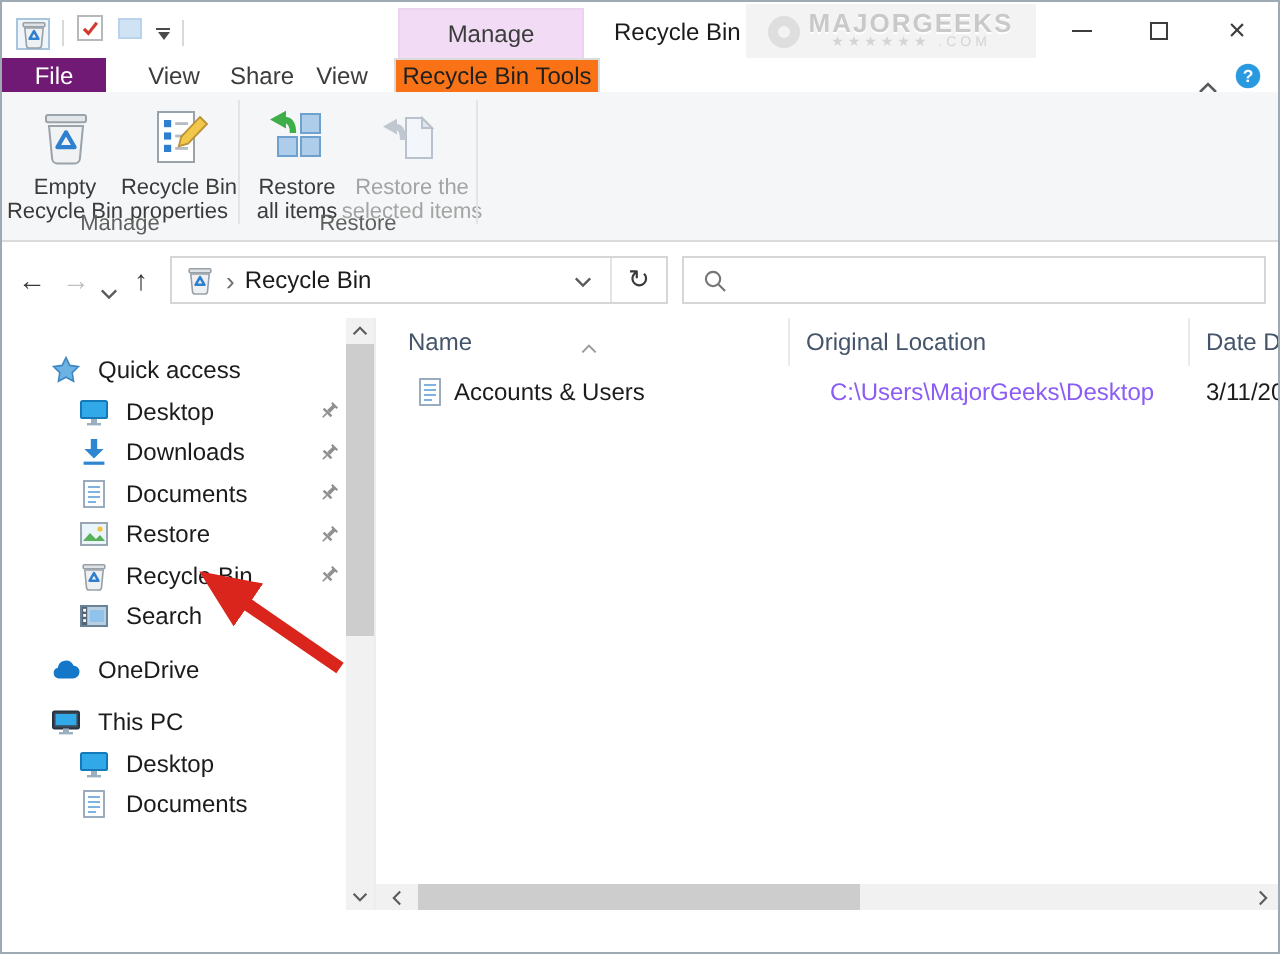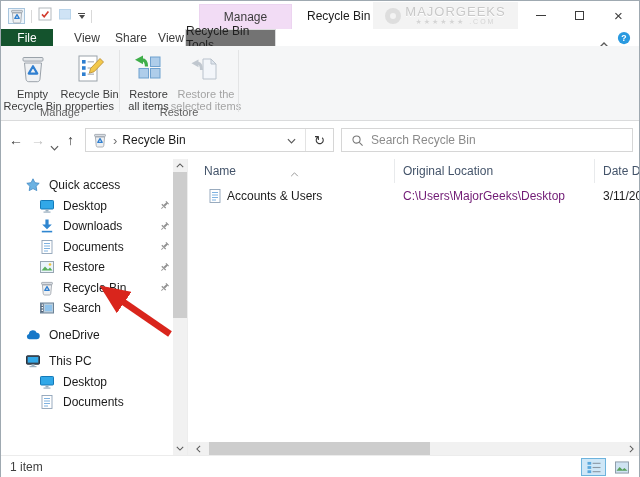--- a/index.html
+++ b/index.html
@@ -14,36 +14,36 @@
   .qat-frame { width:17px; height:16px; border:1px solid #a8c5dd; background:#eef5fb; display:flex; align-items:center; justify-content:center; }
   .qat-caret { display:flex; flex-direction:column; align-items:center; gap:1px; cursor:default; }
   .qat-caret .bar { width:7px; height:1px; background:#4a4a4a; }
   .qat-caret .tri { width:0; height:0; border-left:3.5px solid transparent; border-right:3.5px solid transparent; border-top:4px solid #4a4a4a; }
   .manage-header { position:absolute; left:198px; top:3px; width:93px; height:25px; background:#f2dcf5; border:1px solid #ecd4f0; border-bottom:none; display:flex; align-items:center; justify-content:center; font-size:12px; color:#3c3c3c; }
   .win-title { position:absolute; left:306px; top:8px; font-size:12px; color:#1b1b1b; }
   .watermark { position:absolute; left:372px; top:1px; width:145px; height:27px; background:#f3f3f3; display:flex; align-items:center; justify-content:center; gap:4px; overflow:hidden; }
   .wm-gear { width:16px; height:16px; border-radius:50%; background:#dedede; position:relative; flex:0 0 auto; }
   .wm-gear::after { content:""; position:absolute; left:5px; top:5px; width:6px; height:6px; border-radius:50%; background:#f3f3f3; }
   .wm-text { text-align:center; }
-  .wm-line1 { font-size:13px; font-weight:normal; letter-spacing:1px; color:#c9c9c9; text-shadow:0 1px 0 #fff; line-height:13px; }
+  .wm-line1 { font-size:13px; font-weight:bold; letter-spacing:1px; color:#c9c9c9; text-shadow:0 1px 0 #fff; line-height:13px; }
   .wm-line2 { font-size:7px; color:#d4d4d4; letter-spacing:2px; line-height:8px; }
   .win-controls { position:absolute; right:1px; top:1px; display:flex; }
   .win-btn { width:39px; height:26px; display:flex; align-items:center; justify-content:center; }
   .glyph-min { width:10px; height:1px; background:#3c3c3c; }
   .glyph-max { width:9px; height:9px; border:1px solid #3c3c3c; }
   .glyph-close { font-size:15px; color:#3c3c3c; line-height:15px; }
 
   
   .tabrow { position:absolute; left:0; top:28px; right:0; height:17px; background:#fff; }
   .tab { position:absolute; top:0; height:17px; display:flex; align-items:center; justify-content:center; font-size:12px; color:#3c3c3c; }
-  .tab-file { left:0; width:52px; background:#14532d; color:#fff; }
+  .tab-file { left:0; width:52px; background:#701a75; color:#fff; }
   .tab-home { left:62px; width:48px; }
   .tab-share { left:110px; width:40px; }
   .tab-view { left:150px; width:40px; }
-  .tab-context { left:184px; width:91px; background:#737373; border:1px solid #dadbdc; border-bottom:none; color:#1f1f1f; }
+  .tab-context { left:196px; width:103px; background:#f97316; border:1px solid #dadbdc; border-bottom:none; color:#1f1f1f; }
   .ribbon-collapse { position:absolute; right:30px; top:5px; }
   .help-btn { position:absolute; right:8px; top:2px; width:14px; height:14px; }
 
   
   .ribbon { position:absolute; left:0; top:45px; right:0; height:75px; background:#f5f6f7; border-bottom:1px solid #dadbdc; }
   .rbtn { position:absolute; top:5px; display:flex; flex-direction:column; align-items:center; padding-top:2px; }
   .rbtn .lbl { margin-top:3px; font-size:11px; line-height:12px; color:#3b3b3b; text-align:center; white-space:nowrap; }
   .rbtn.disabled .lbl { color:#a4a4a4; }
   .rb-empty { left:4px; width:55px; }
   .rb-props { left:60px; width:57px; }
@@ -83,21 +83,21 @@
 
   .content { position:absolute; left:186px; top:0; right:0; bottom:0; border-left:1px solid #ededed; overflow:hidden; }
   .col-head { position:absolute; top:0; height:24px; font-size:12px; color:#44546a; line-height:24px; }
   .ch-name { left:0; width:207px; padding-left:16px; border-right:1px solid #e8eaec; }
   .ch-loc { left:207px; width:200px; padding-left:8px; border-right:1px solid #e8eaec; }
   .ch-date { left:407px; right:0; padding-left:8px; white-space:nowrap; }
   .sort-chevron { position:absolute; left:102px; top:2px; }
   .file-row { position:absolute; left:0; right:0; top:27px; height:20px; }
   .fr-icon { position:absolute; left:19px; top:2px; }
   .fr-name { position:absolute; left:39px; top:3px; font-size:12px; color:#1c1c1c; }
-  .fr-loc { position:absolute; left:215px; top:3px; font-size:12px; color:#701a75; }
+  .fr-loc { position:absolute; left:227px; top:3px; font-size:12px; color:#8b5cf6; }
   .fr-date { position:absolute; left:415px; top:3px; font-size:12px; color:#1c1c1c; white-space:nowrap; }
 
   .hscroll { position:absolute; left:0; right:0; bottom:0; height:13px; background:#f1f1f1; }
   .hscroll .sb-left { position:absolute; left:2px; top:0; width:16px; height:13px; display:flex; align-items:center; justify-content:center; }
   .hscroll .sb-right { position:absolute; right:0; top:0; width:15px; height:13px; display:flex; align-items:center; justify-content:center; }
   .hscroll .thumb { position:absolute; left:21px; top:0; width:221px; height:13px; background:#cdcdcd; }
 
   .red-arrow { position:absolute; left:90px; top:120px; width:92px; height:64px; pointer-events:none; z-index:5; }
 
   
@@ -305,21 +305,20 @@
         </span>
       </div>
       <div class="addr-refresh">↻</div>
     </div>
 
     <div class="search-box">
       <svg width="13" height="13" viewBox="0 0 16 16">
         <circle cx="6.8" cy="6.8" r="4.4" fill="none" stroke="#767676" stroke-width="1.3"></circle>
         <line x1="10.2" y1="10.2" x2="14.2" y2="14.2" stroke="#767676" stroke-width="1.3"></line>
       </svg>
-      <input type="text" placeholder="Search Recycle Bin" style="">
     </div>
   </div>
 
   <div class="main">
 
     <div class="sidebar">
       <div class="side-item">
         <svg class="icon16" viewBox="0 0 16 16">
             <path d="M8 1.8l1.9 3.9 4.3.6-3.1 3 .7 4.3L8 11.6l-3.8 2 .7-4.3-3.1-3 4.3-.6z" fill="#6cb2e2" stroke="#3d87c3" stroke-width="0.8"></path>
           </svg>
@@ -470,37 +469,14 @@
     <svg class="red-arrow" viewBox="0 0 92 64">
       <defs>
         <marker id="ah" markerWidth="4.6" markerHeight="4" refX="3.4" refY="2" orient="auto">
           <path d="M0,0 L4.6,2 L0,4 Z" fill="#d9251c"></path>
         </marker>
       </defs>
       <line x1="79" y1="55" x2="15" y2="11" stroke="#d9251c" stroke-width="6.5" marker-end="url(#ah)"></line>
     </svg>
   </div>
 
-  <div class="statusbar">
-    <span class="status-count">1 item</span>
-    <span class="view-btn vb-details">
-      <svg width="16" height="13" viewBox="0 0 16 14">
-        <g fill="#5aa7dc">
-            <rect x="1" y="1" width="4" height="3"></rect>
-            <rect x="1" y="5.5" width="4" height="3"></rect>
-            <rect x="1" y="10" width="4" height="3"></rect>
-          </g>
-        <g stroke="#8a98a5" stroke-width="1.2">
-            <line x1="6.5" y1="2.5" x2="15" y2="2.5"></line>
-            <line x1="6.5" y1="7" x2="15" y2="7"></line>
-            <line x1="6.5" y1="11.5" x2="15" y2="11.5"></line>
-          </g>
-      </svg>
-    </span>
-    <span class="view-btn vb-thumb">
-      <svg width="16" height="13" viewBox="0 0 16 14">
-        <rect x="1" y="1" width="14" height="12" fill="#cfe3f2" stroke="#8a98a5"></rect>
-        <path d="M2 10.5l3.5-4 3 3 2-2 3.5 3z" fill="#58a05c"></path>
-      </svg>
-    </span>
-  </div>
 
 </div>
 
 </body></html>

